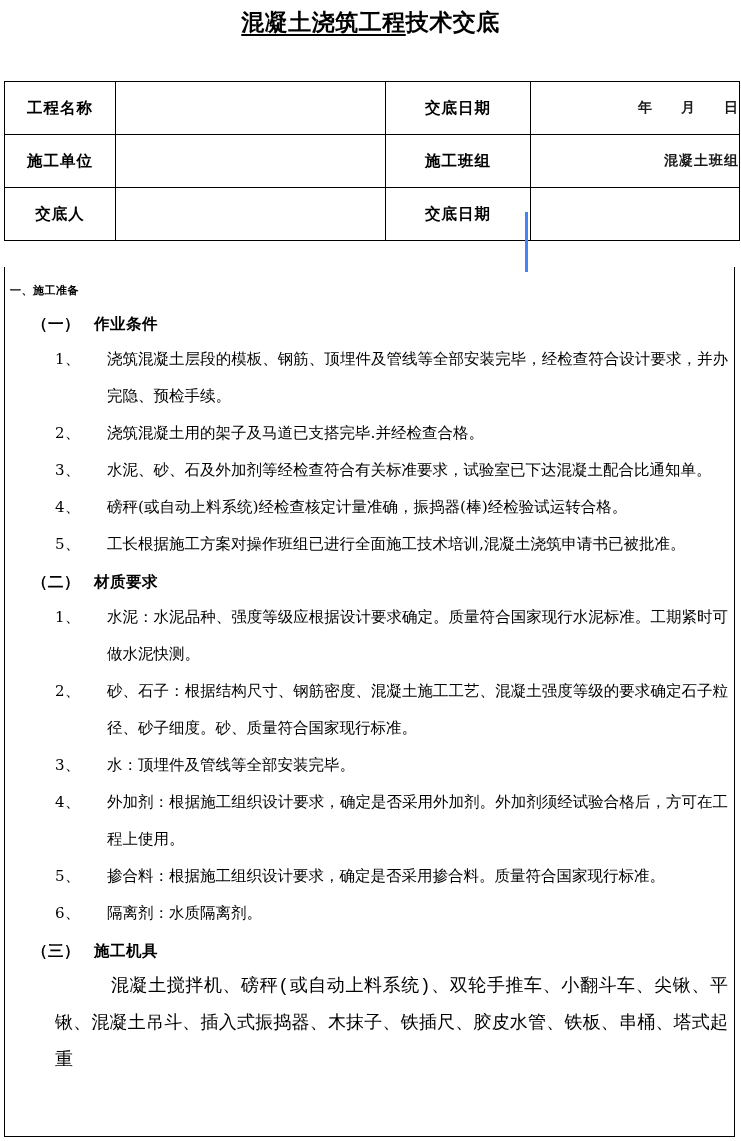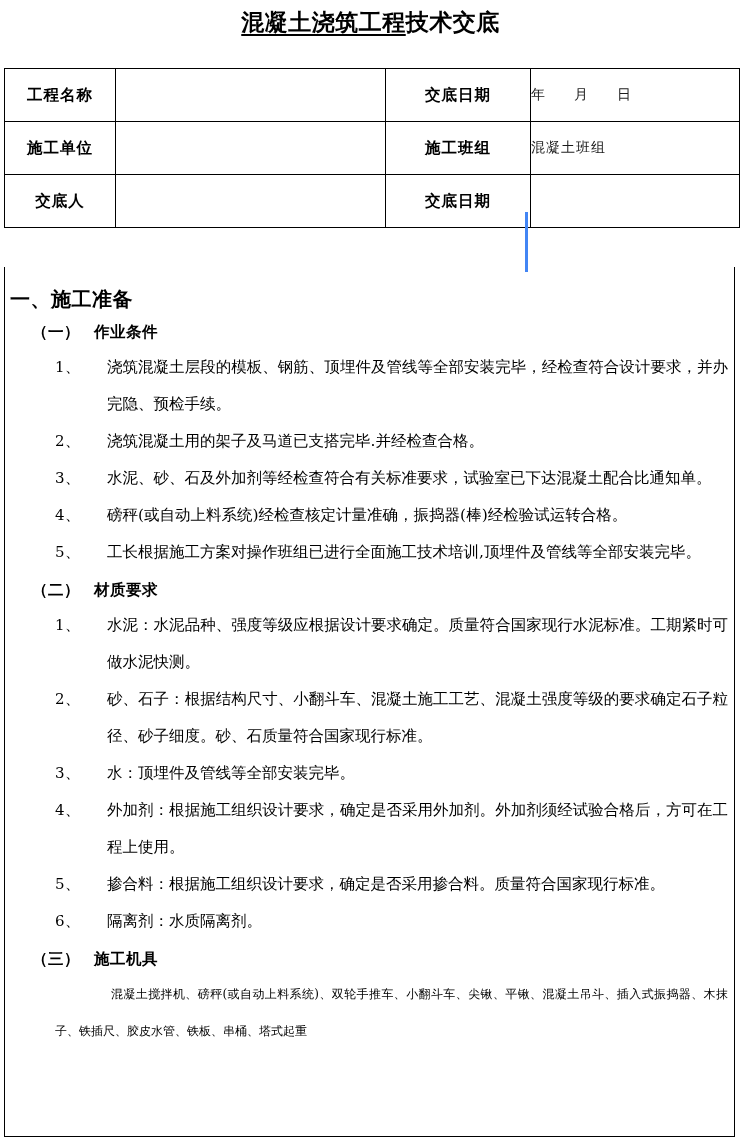--- a/index.html
+++ b/index.html
@@ -35,21 +35,21 @@
   .doc-title .underlined {
     text-decoration: underline;
     text-decoration-thickness: 2px;
     text-underline-offset: 4px;
   }
 
   
   .info-table {
     position: absolute;
     left: 4px;
-    top: 68px;
+    top: 81px;
     width: 731px;
     border-collapse: collapse;
     table-layout: fixed;
     border-radius: 18px;
   }
   .info-table td {
     border: 1.5px solid #000000;
     padding: 0;
     vertical-align: middle;
     height: 52px;
@@ -59,25 +59,25 @@
   .c3 { width: 144px; }
   .c4 { width: 208px; }
 
   .lbl {
     text-align: center;
     font-weight: bold;
     font-size: 15.5px;
     letter-spacing: 1px;
   }
   .val {
-    text-align: left;
+    text-align: right;
     font-size: 14px;
     color: #1a1a1a;
     letter-spacing: 1px;
-    font-weight: normal;
+    font-weight: bold;
   }
   .val.datecell {
     letter-spacing: 1px;
   }
   .val.datecell span { display: inline-block; }
   .date-y { margin-right: 28px; }
   .date-m { margin-right: 28px; }
 
   .row-cd td {
     height: 40px;
@@ -99,22 +99,22 @@
     border-left: 1.5px solid #000000;
     border-right: 1.5px solid #000000;
     border-bottom: 1.5px solid #000000;
     box-sizing: border-box;
     overflow: hidden;
     padding-top: 6px;
   }
 
   .lvl1 {
     font-weight: bold;
-    font-size: 20px;
-    margin: 12px 0 2px 5px;
+    font-size: 11px;
+    margin: 4px 0 2px 5px;
     line-height: 28px;
     letter-spacing: 0.5px;
   }
   .lvl2 {
     font-weight: bold;
     font-size: 15.5px;
     margin: 4px 0 2px 27px;
     line-height: 30px;
     letter-spacing: 0.5px;
   }
@@ -133,24 +133,25 @@
   .item .txt {
     flex: 1 1 auto;
     font-size: 15.5px;
     text-align: justify;
     text-justify: inter-character;
     letter-spacing: 0px;
   }
   .plain-para {
     margin: 0 6px 0 50px;
     line-height: 37px;
-    font-size: 12px;
+    font-size: 18px;
     text-align: justify;
     text-justify: inter-character;
     text-indent: 56px;
+    font-family: Liberation Mono, monospace;
   }
 
   
   .blue-caret {
     position: absolute;
     left: 525px;
     top: 212px;
     width: 3px;
     height: 60px;
     background: #4285f4;
@@ -205,32 +206,32 @@
     <div class="item">
       <span class="num">3、</span>
       <span class="txt">水泥、砂、石及外加剂等经检查符合有关标准要求，试验室已下达混凝土配合比通知单。</span>
     </div>
     <div class="item">
       <span class="num">4、</span>
       <span class="txt">磅秤(或自动上料系统)经检查核定计量准确，振捣器(棒)经检验试运转合格。</span>
     </div>
     <div class="item">
       <span class="num">5、</span>
-      <span class="txt">工长根据施工方案对操作班组已进行全面施工技术培训,顶埋件及管线等全部安装完毕。</span>
+      <span class="txt">工长根据施工方案对操作班组已进行全面施工技术培训,混凝土浇筑申请书已被批准。</span>
     </div>
 
     <div class="lvl2"><span class="num">（二）</span><span>材质要求</span></div>
 
     <div class="item">
       <span class="num">1、</span>
       <span class="txt">水泥：水泥品种、强度等级应根据设计要求确定。质量符合国家现行水泥标准。工期紧时可做水泥快测。</span>
     </div>
     <div class="item">
       <span class="num">2、</span>
-      <span class="txt">砂、石子：根据结构尺寸、小翻斗车、混凝土施工工艺、混凝土强度等级的要求确定石子粒径、砂子细度。砂、石质量符合国家现行标准。</span>
+      <span class="txt">砂、石子：根据结构尺寸、钢筋密度、混凝土施工工艺、混凝土强度等级的要求确定石子粒径、砂子细度。砂、质量符合国家现行标准。</span>
     </div>
     <div class="item">
       <span class="num">3、</span>
       <span class="txt">水：顶埋件及管线等全部安装完毕。</span>
     </div>
     <div class="item">
       <span class="num">4、</span>
       <span class="txt">外加剂：根据施工组织设计要求，确定是否采用外加剂。外加剂须经试验合格后，方可在工程上使用。</span>
     </div>
     <div class="item">

